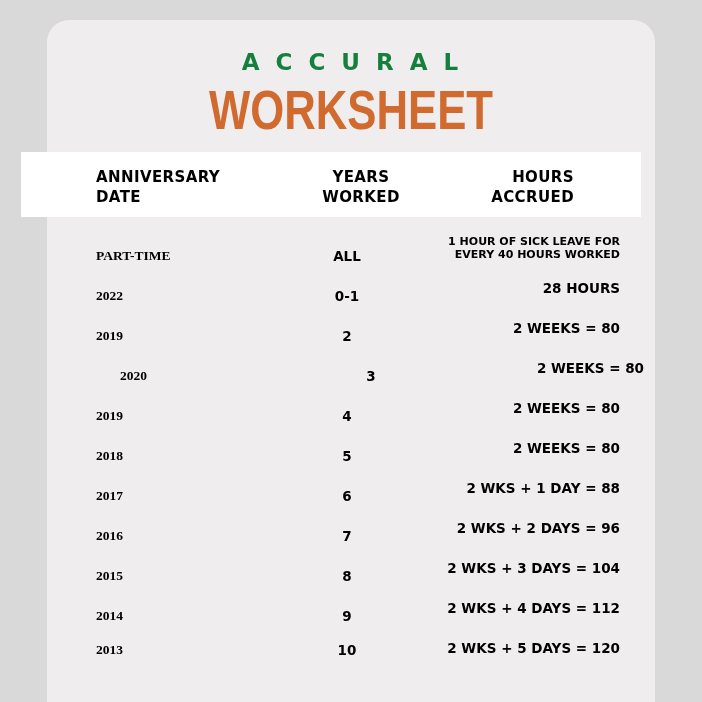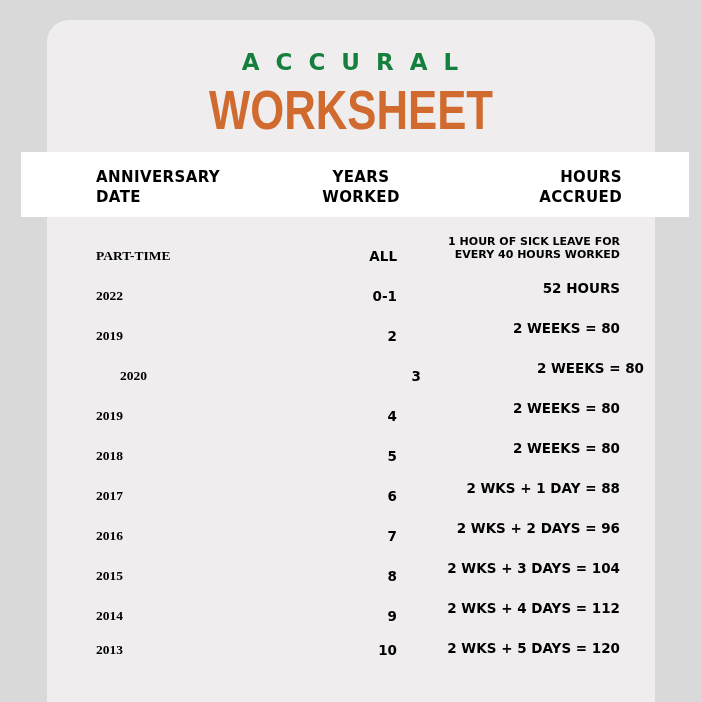--- a/index.html
+++ b/index.html
@@ -50,21 +50,21 @@
       color: #d06a2e;
       line-height: 56px;
       letter-spacing: 0px;
       transform: scaleX(0.78);
       transform-origin: center;
     }
     .header-band {
       position: absolute;
       left: 21px;
       top: 152px;
-      width: 668px;
+      width: 620px;
       height: 65px;
       background: #ffffff;
     }
     .hcell {
       position: absolute;
       top: 15px;
       font-family: "DejaVu Sans", sans-serif;
       font-weight: bold;
       font-size: 15px;
       line-height: 20px;
@@ -83,21 +83,21 @@
     .cell {
       position: absolute;
       font-family: "DejaVu Sans", sans-serif;
       font-weight: bold;
       font-size: 13.5px;
       color: #000;
       line-height: 20px;
       white-space: nowrap;
     }
     .c-date { left: 96px; font-family: Liberation Serif, serif; }
-    .c-years { left: 297px; width: 100px; text-align: right; }
+    .c-years { left: 297px; width: 100px; text-align: center; }
     .c-hours { right: 82px; text-align: right; }
     .c-hours.small {
       font-size: 11px;
       line-height: 13px;
     }
   </style>
 </head>
 <body>
 
 <div class="card"></div>
@@ -125,21 +125,21 @@
   <span class="cell c-years">ALL</span>
   <span class="cell c-hours small" style="top:-11px;">
     <div>1 HOUR OF SICK LEAVE FOR</div>
     <div>EVERY 40 HOURS WORKED</div>
   </span>
 </div>
 
 <div class="row" style="top:286px;">
   <span class="cell c-date">2022</span>
   <span class="cell c-years">0-1</span>
-  <span class="cell c-hours" style="top:-8px;">52 HOURS</span>
+  <span class="cell c-hours" style="top:-8px;">28 HOURS</span>
 </div>
 
 <div class="row" style="top:326px;">
   <span class="cell c-date">2019</span>
   <span class="cell c-years">2</span>
   <span class="cell c-hours" style="top:-8px;">2 WEEKS = 80</span>
 </div>
 
 <div class="row" style="top:366px;margin-left:24px;">
   <span class="cell c-date">2020</span>

